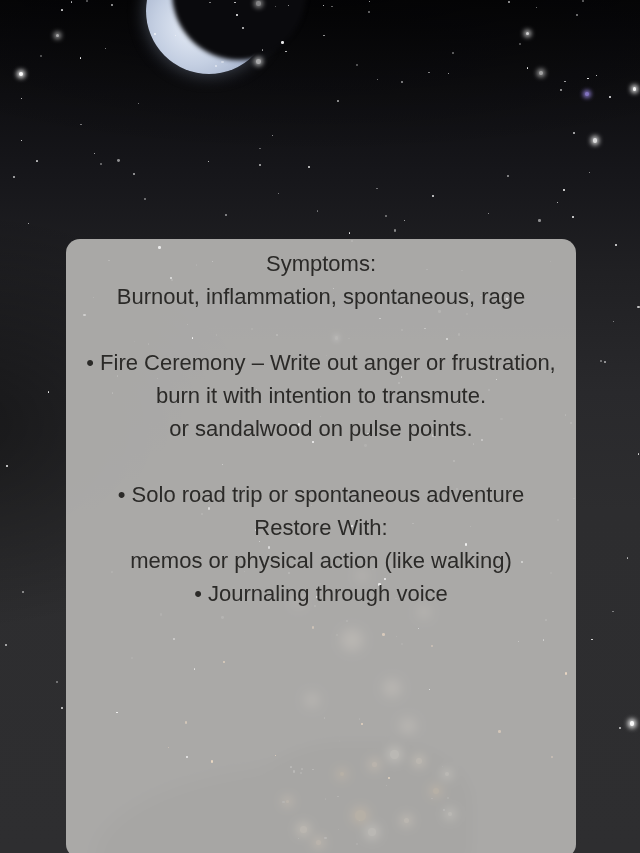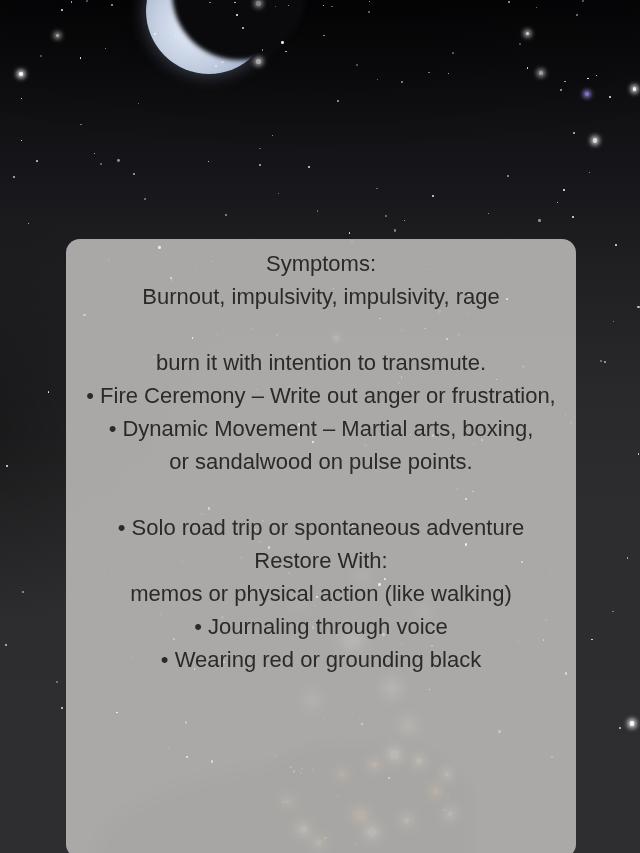--- a/index.html
+++ b/index.html
@@ -406,34 +406,32 @@
         <span class="star" style="left: 101.702px; top: 507.861px; width: 1.61799px; height: 1.61799px; background: rgb(243, 221, 198); opacity: 0.531626;"></span>
         <span class="star" style="left: 451.699px; top: 401.821px; width: 1.59757px; height: 1.59757px; background: rgb(255, 255, 255); opacity: 0.44357;"></span>
         <span class="star" style="left: 294.971px; top: 483.992px; width: 2.44395px; height: 2.44395px; background: rgb(243, 221, 198); opacity: 0.81072;"></span>
         <span class="star" style="left: 351.532px; top: 388.585px; width: 1.4677px; height: 1.4677px; background: rgb(255, 255, 255); opacity: 0.576566;"></span>
         <span class="star" style="left: 120.12px; top: 516.59px; width: 2.01233px; height: 2.01233px; background: rgb(255, 255, 255); opacity: 0.802137;"></span>
       </div>
     <div class="card-text">
 
       <section class="section">
         <div class="line">Symptoms:</div>
-        <div class="line">Burnout, impulsivity, impulsivity, rage</div>
+        <div class="line">Burnout, inflammation, spontaneous, rage</div>
       </section>
 
       <section class="section">
+        <div class="line">• Fire Ceremony – Write out anger or frustration,</div>
         <div class="line">burn it with intention to transmute.</div>
-        <div class="line">• Fire Ceremony – Write out anger or frustration,</div>
-        <div class="line">• Dynamic Movement – Martial arts, boxing,</div>
         <div class="line">or sandalwood on pulse points.</div>
       </section>
 
       <section class="section">
         <div class="line">• Solo road trip or spontaneous adventure</div>
         <div class="line">Restore With:</div>
         <div class="line">memos or physical action (like walking)</div>
         <div class="line">• Journaling through voice</div>
-        <div class="line">• Wearing red or grounding black</div>
       </section>
 
     </div>
   </div>
 
 </div>
 
 </body></html>

